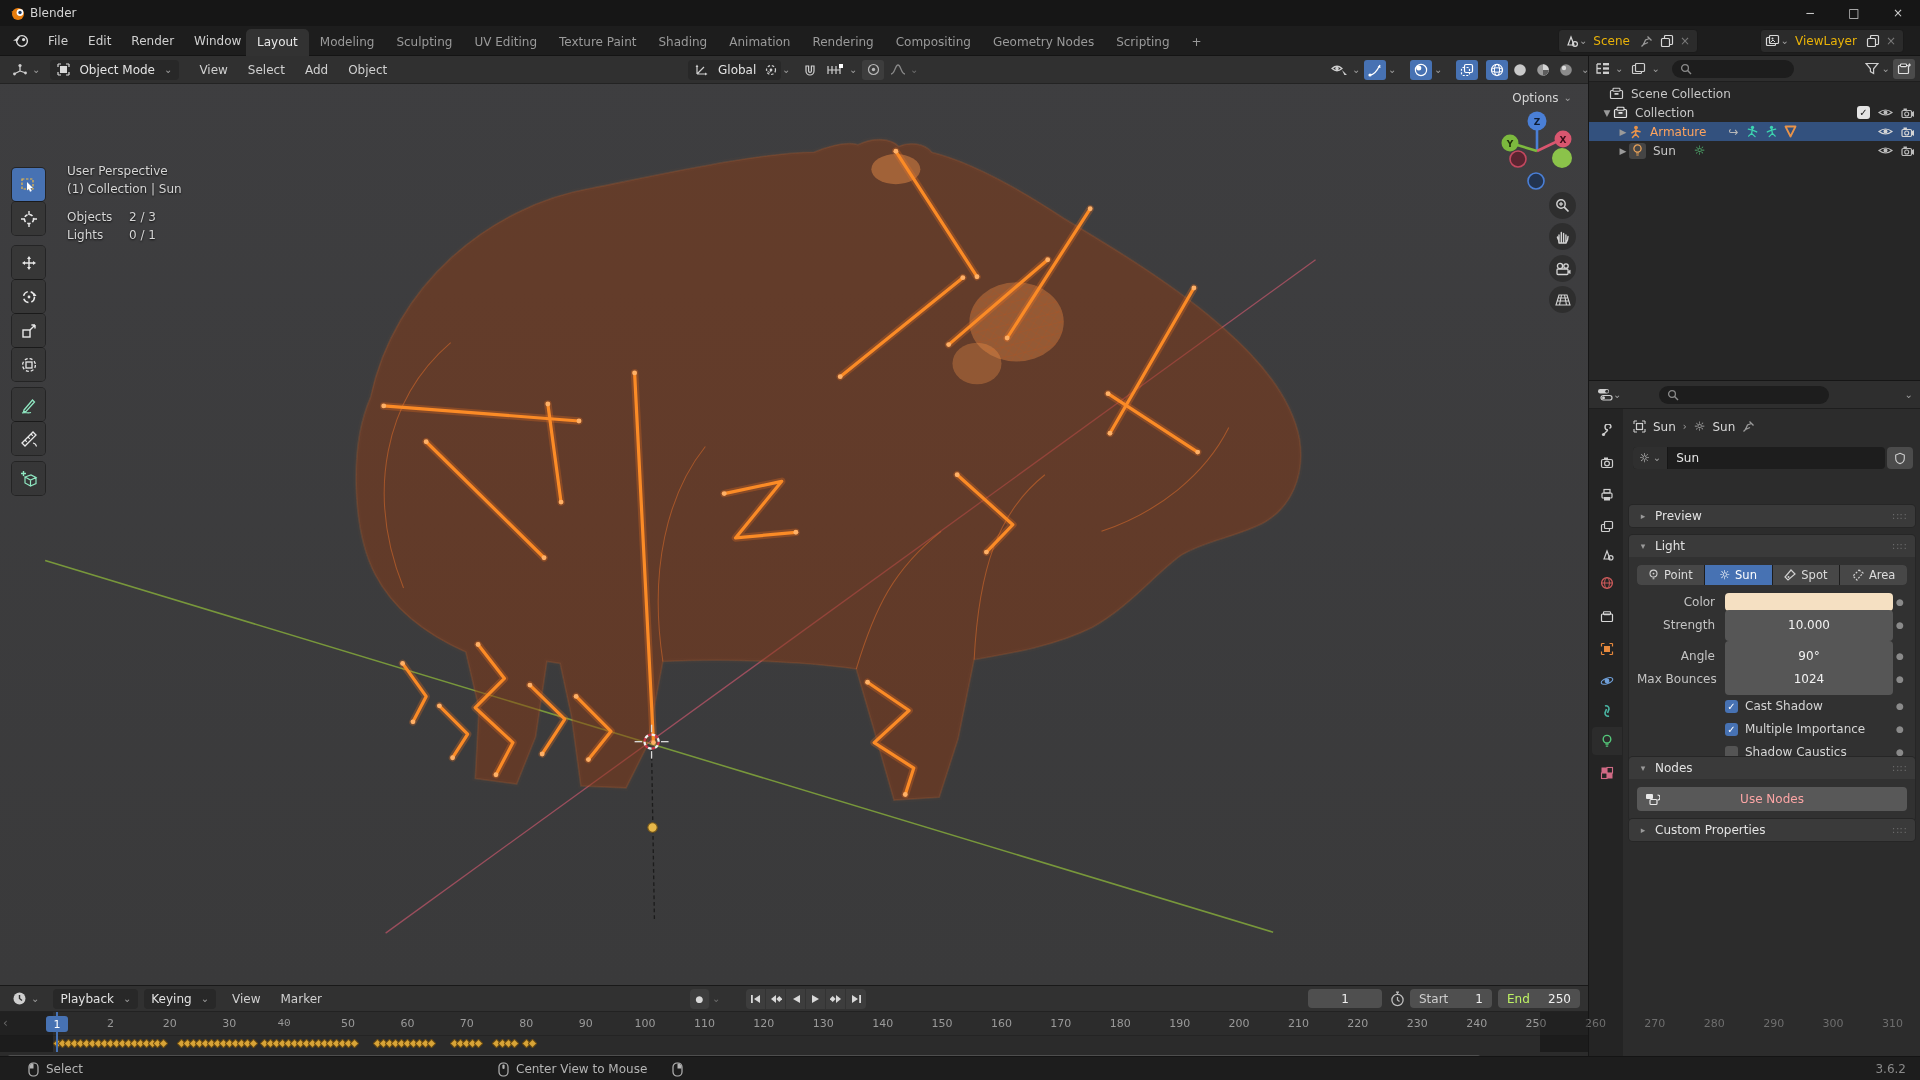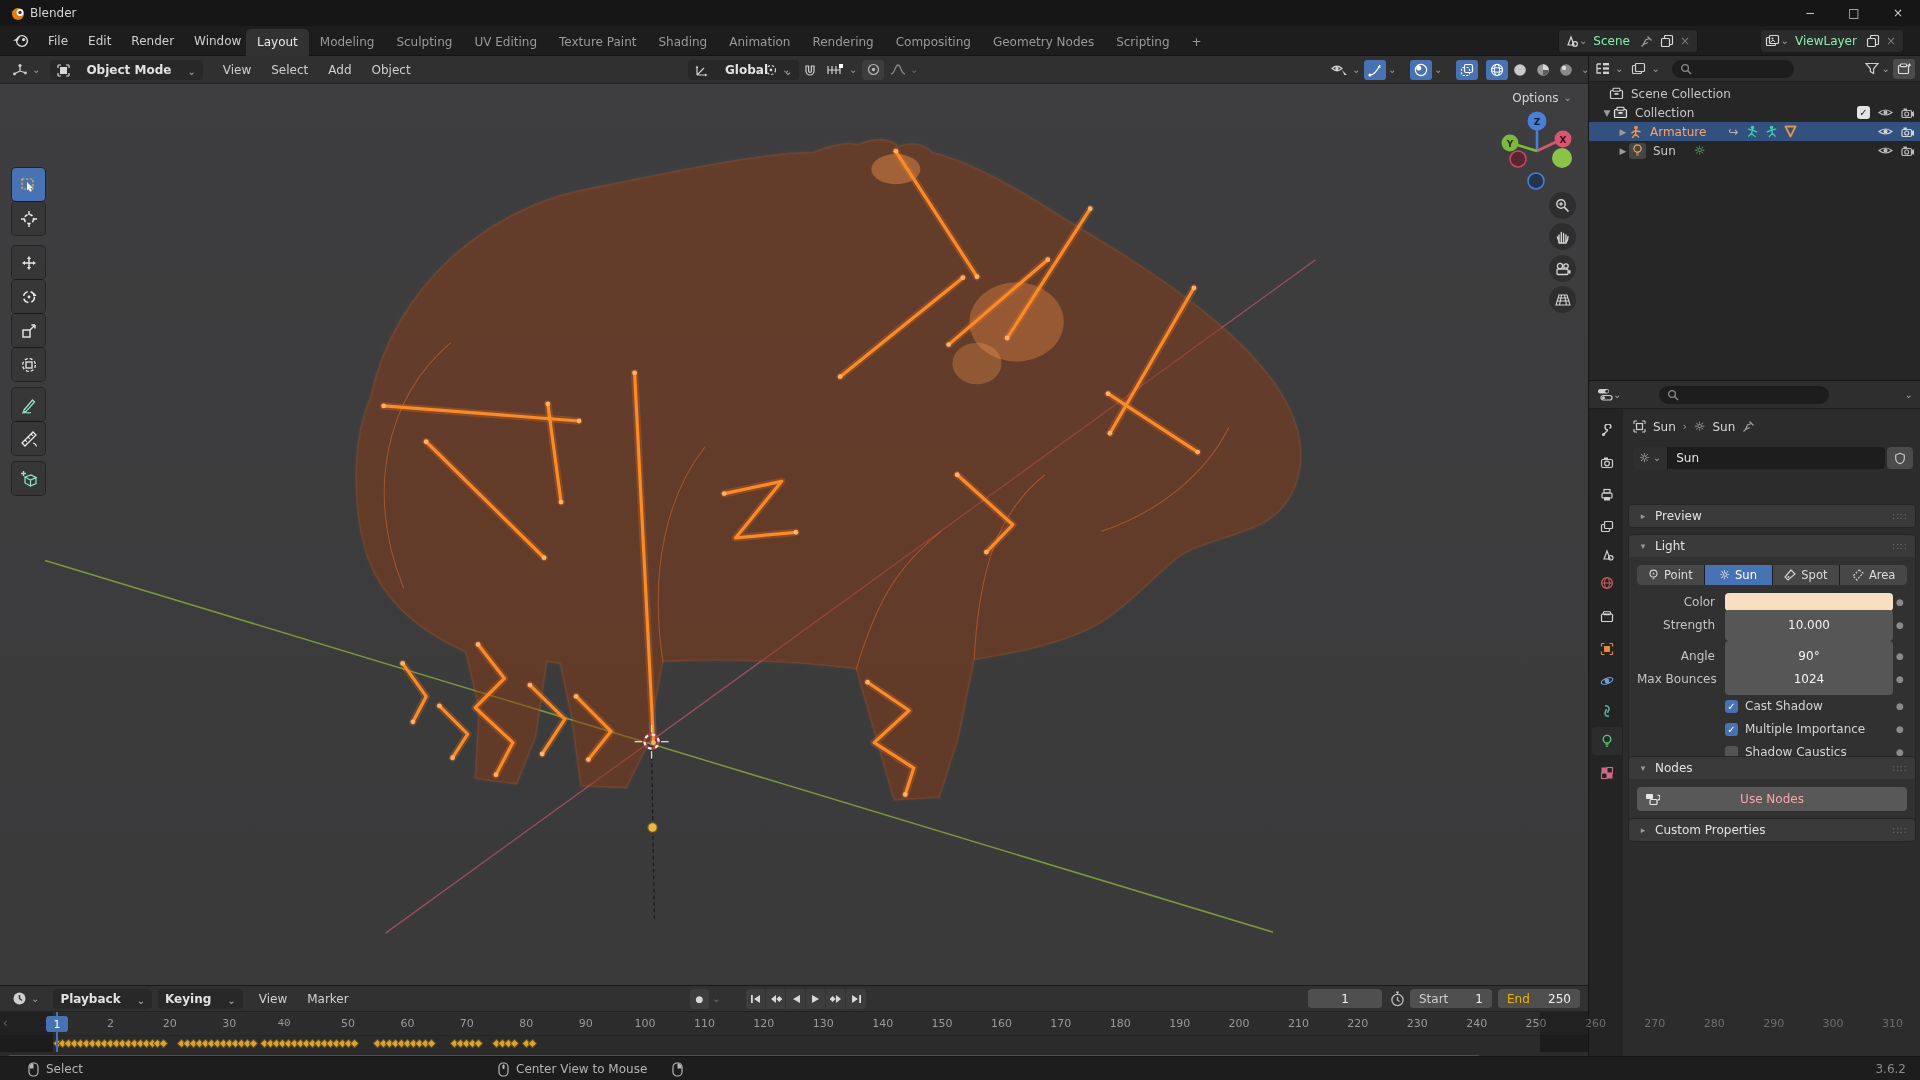--- a/index.html
+++ b/index.html
@@ -12,27 +12,27 @@
   .titlebar .ttl{color:#d4d4d4;margin-left:8px;font-size:12px;}
   .wctrls{position:absolute;right:0;top:0;height:26px;display:flex;}
   .wctrl{width:44px;height:26px;display:flex;align-items:center;justify-content:center;color:#cfcfcf;font-size:12px;}
   
   .topbar{position:absolute;left:0;top:26px;width:1920px;height:30px;background:#1d1d1d;display:flex;align-items:center;border-bottom:1px solid #141414;}
   .menuitem{padding:4px 10px;color:#d0d0d0;border-radius:3px;}
   .tabs{position:absolute;left:246px;top:0;height:30px;display:flex;align-items:flex-end;}
   .wstab{padding:6px 11px 7px;color:#9a9a9a;font-size:12px;border-radius:5px 5px 0 0;}
   .wstab.active{background:#323232;color:#e8e8e8;}
   .idblock{position:absolute;top:3px;height:24px;background:#2b2b2b;border:1px solid #1a1a1a;border-radius:4px;display:flex;align-items:center;padding:0 4px;}
-  .idblock .lbl{color:#86efac;padding:0 6px;}
+  .idblock .lbl{color:#eab308;padding:0 6px;}
   .dim{opacity:.55}
   
   .viewport{position:absolute;left:0;top:56px;width:1588px;height:929px;background:linear-gradient(#3e3e40,#3a3a3b);overflow:hidden;}
   .vph{position:absolute;left:0;top:0;width:1588px;height:28px;background:#303030;display:flex;align-items:center;border-bottom:1px solid #232323;}
   .hbtn{display:flex;align-items:center;gap:4px;padding:3px 6px;border-radius:4px;color:#dedede;}
-  .hbox{background:#282828;border-radius:4px;display:flex;align-items:flex-end;gap:16px;padding:3px 7px;color:#e2e2e2;font-weight:bold;}
+  .hbox{background:#282828;border-radius:4px;display:flex;align-items:center;gap:9px;padding:3px 7px;color:#e2e2e2;}
   .chev{color:#9f9f9f;font-size:10px;line-height:1;}
   .tglblue{background:var(--accent);border-radius:3px;display:flex;align-items:center;justify-content:center;width:22px;height:20px;}
   .tglgray{background:transparent;border-radius:3px;display:flex;align-items:center;justify-content:center;width:22px;height:20px;}
   .shadegrp{display:flex;align-items:center;gap:1px;}
   .optionsbtn{position:absolute;right:8px;top:32px;display:flex;gap:5px;align-items:center;color:#d6d6d6;padding:3px 8px;border-radius:4px;}
   .overlaytext{position:absolute;left:67px;top:106px;color:#d6d6d6;text-shadow:0 1px 2px rgba(0,0,0,.8);line-height:18px;}
   .stats{margin-top:10px;}
   .stats .srow{display:flex;}
   .stats .sl{width:62px;}
   
@@ -442,20 +442,34 @@
         </div>
         <span class="chev" style="margin-left:3px">⌄</span>
       </div>
     </div>
 
     <div class="optionsbtn">
       <span>Options</span>
       <span class="chev">⌄</span>
     </div>
 
+    <div class="overlaytext">
+      <div>User Perspective</div>
+      <div>(1) Collection | Sun</div>
+      <div class="stats">
+        <div class="srow">
+            <span class="sl">Objects</span>
+            <span>2 / 3</span>
+          </div>
+        <div class="srow">
+            <span class="sl">Lights</span>
+            <span>0 / 1</span>
+          </div>
+      </div>
+    </div>
 
     <div class="toolbar" id="toolbar">
         <div class="tool active" style="top: 56px;">
           <svg width="18" height="18" viewBox="0 0 18 18">
             <rect x="2" y="3" width="11" height="10" fill="none" stroke="#efb945" stroke-width="1.2" stroke-dasharray="2.4 1.6"></rect>
             <path d="M7 6 L13 12 L10.4 12 L11.8 15 L10 15.8 L8.8 12.8 L7 14.4 Z" fill="#fff"></path>
           </svg>
         </div>
         <div class="tool" style="top: 90px;">
           <svg width="18" height="18" viewBox="0 0 18 18">
@@ -987,21 +1001,21 @@
         </div>
       <svg style="position:absolute;left:1390px;top:5px" width="15" height="16" viewBox="0 0 15 16">
           <circle cx="7.5" cy="9" r="5.6" fill="none" stroke="#bdbdbd" stroke-width="1.3"></circle>
           <path d="M7.5 6 V9 L9.5 10.5 M6 1.2 H9 M7.5 1.2 V3" stroke="#bdbdbd" stroke-width="1.3" fill="none"></path>
         </svg>
       <div class="tfield" style="position:absolute;left:1410px;top:3px;width:82px;padding:0 9px;justify-content:space-between">
         <span style="color:#cdcdcd">Start</span>
         <span>1</span>
       </div>
       <div class="tfield" style="position:absolute;left:1498px;top:3px;width:82px;padding:0 9px;justify-content:space-between">
-        <span style="color:#eab308">End</span>
+        <span style="color:#bef264">End</span>
         <span>250</span>
       </div>
     </div>
 
     <div class="ruler" id="ruler">
       <span style="position:absolute;left:3px;top:4px;color:#8a8a8a">‹</span>
     <span class="rlabel" style="left: 110.46px;">2</span>
         <span class="rlabel" style="left: 169.86px;">20</span>
         <span class="rlabel" style="left: 229.26px;">30</span>
         <span class="rlabel" style="left: 284px; font-family: Liberation Mono, monospace;">40</span>

